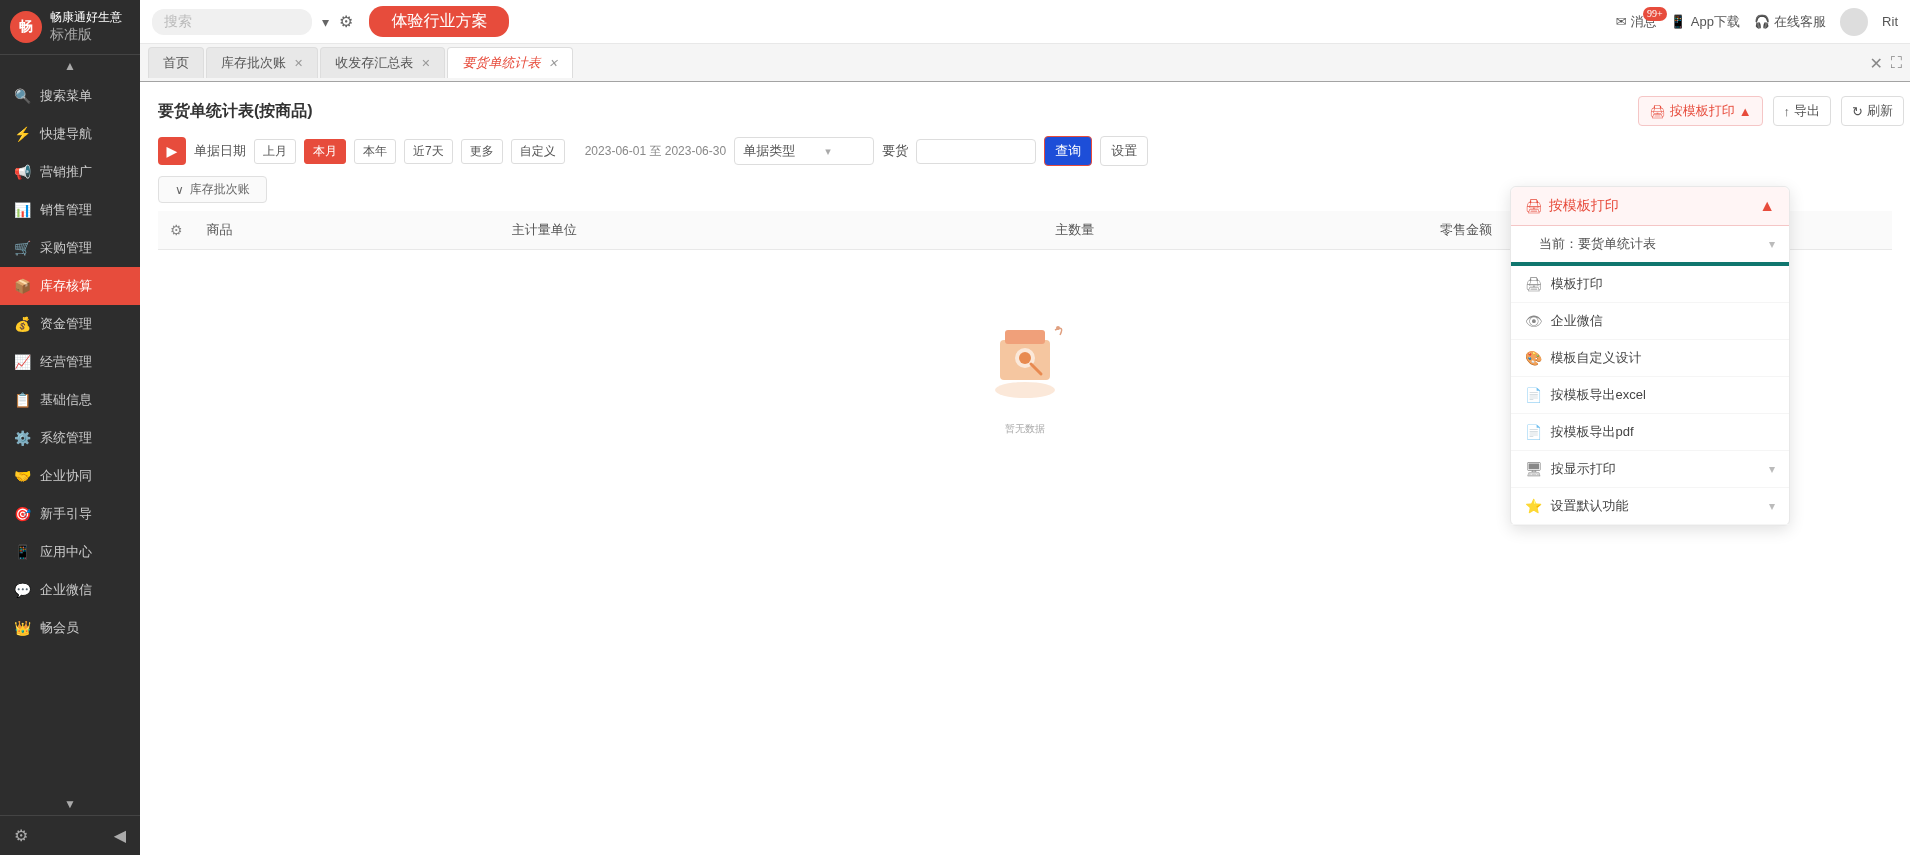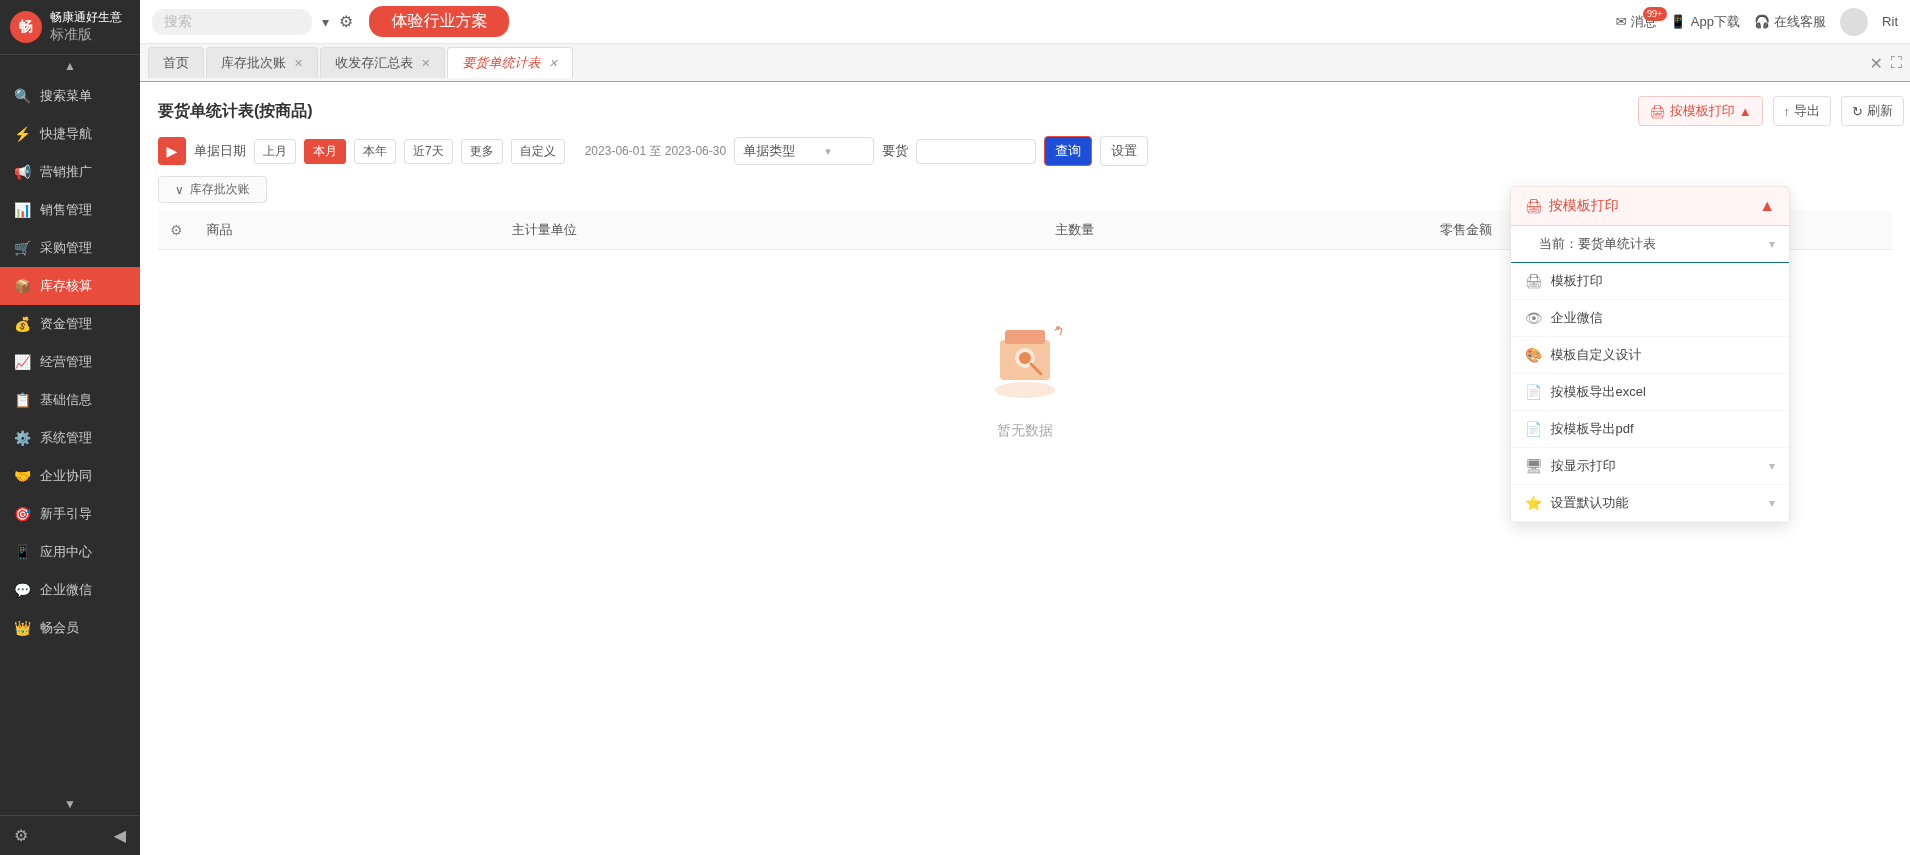--- a/index.html
+++ b/index.html
@@ -207,21 +207,21 @@
 
     
     .empty-state {
       display: flex; flex-direction: column; align-items: center; justify-content: center;
       padding: 60px 0;
     }
     .empty-icon {
       width: 100px; height: 100px;
       margin-bottom: 12px;
     }
-    .empty-text { color: #aaa; font-size: 14px; }
+    .empty-text { color: #aaa; font-size: 10px; }
 
     
     .dropdown-popup {
       position: absolute;
       top: 104px; right: 120px;
       width: 280px;
       background: #fff;
       border: 1px solid #e8e8e8;
       border-radius: 6px;
       box-shadow: 0 4px 16px rgba(0,0,0,0.12);
@@ -244,21 +244,21 @@
       padding: 9px 14px;
       cursor: pointer; color: #444; font-size: 13px;
       border-bottom: 1px solid #f5f5f5;
     }
     .dropdown-popup-item-left { display: flex; align-items: center; gap: 8px; }
     .dropdown-popup-item-icon { color: #888; font-size: 14px; }
     .dropdown-popup-item-current {
       display: flex; align-items: center; justify-content: space-between;
       padding: 9px 14px 9px 28px;
       cursor: pointer; color: #555; font-size: 13px;
-      border-bottom: 1px solid #0f766e;
+      border-bottom: 4px solid #0f766e;
     }
     .dropdown-popup-arrow { color: #bbb; font-size: 12px; }
     .dropdown-popup-group {
       display: flex; align-items: center; justify-content: space-between;
       padding: 9px 14px;
       cursor: pointer; color: #444; font-size: 13px;
       border-bottom: 1px solid #f5f5f5;
     }
   </style>
 </head>

